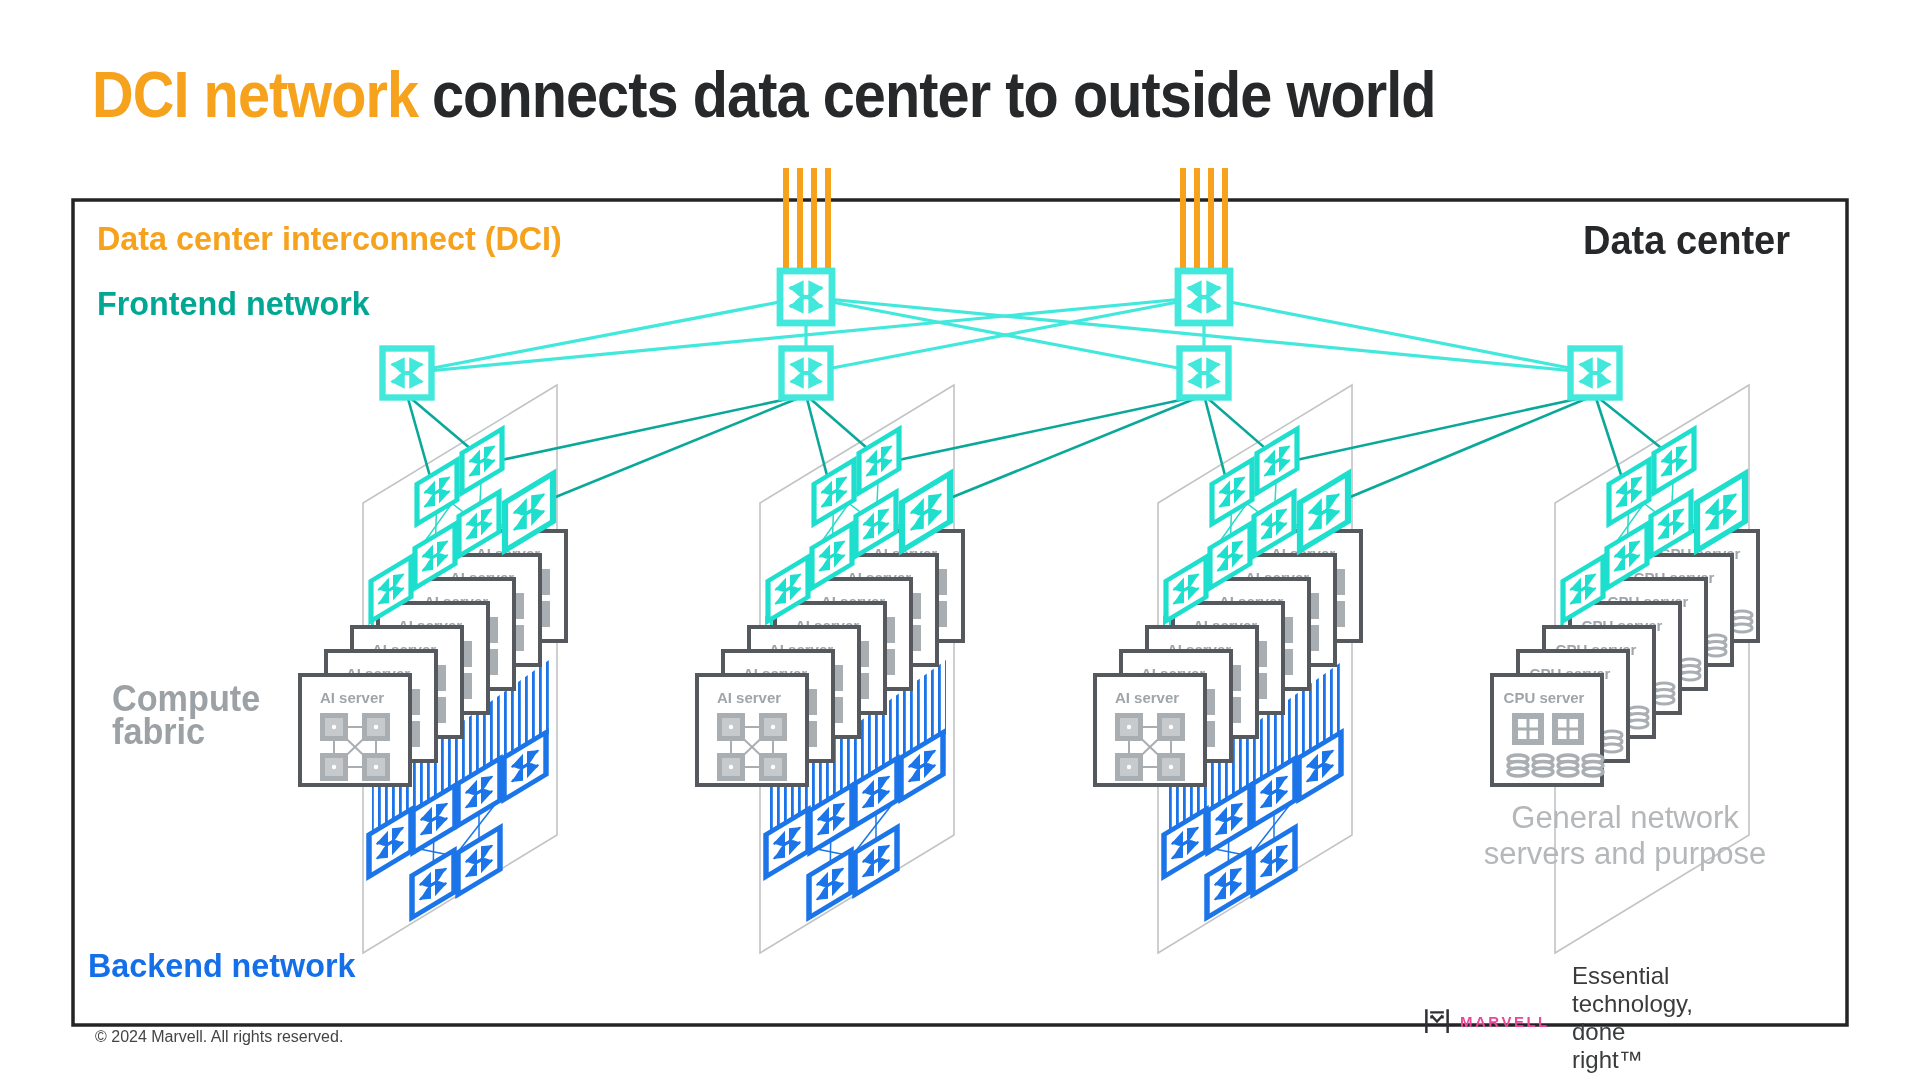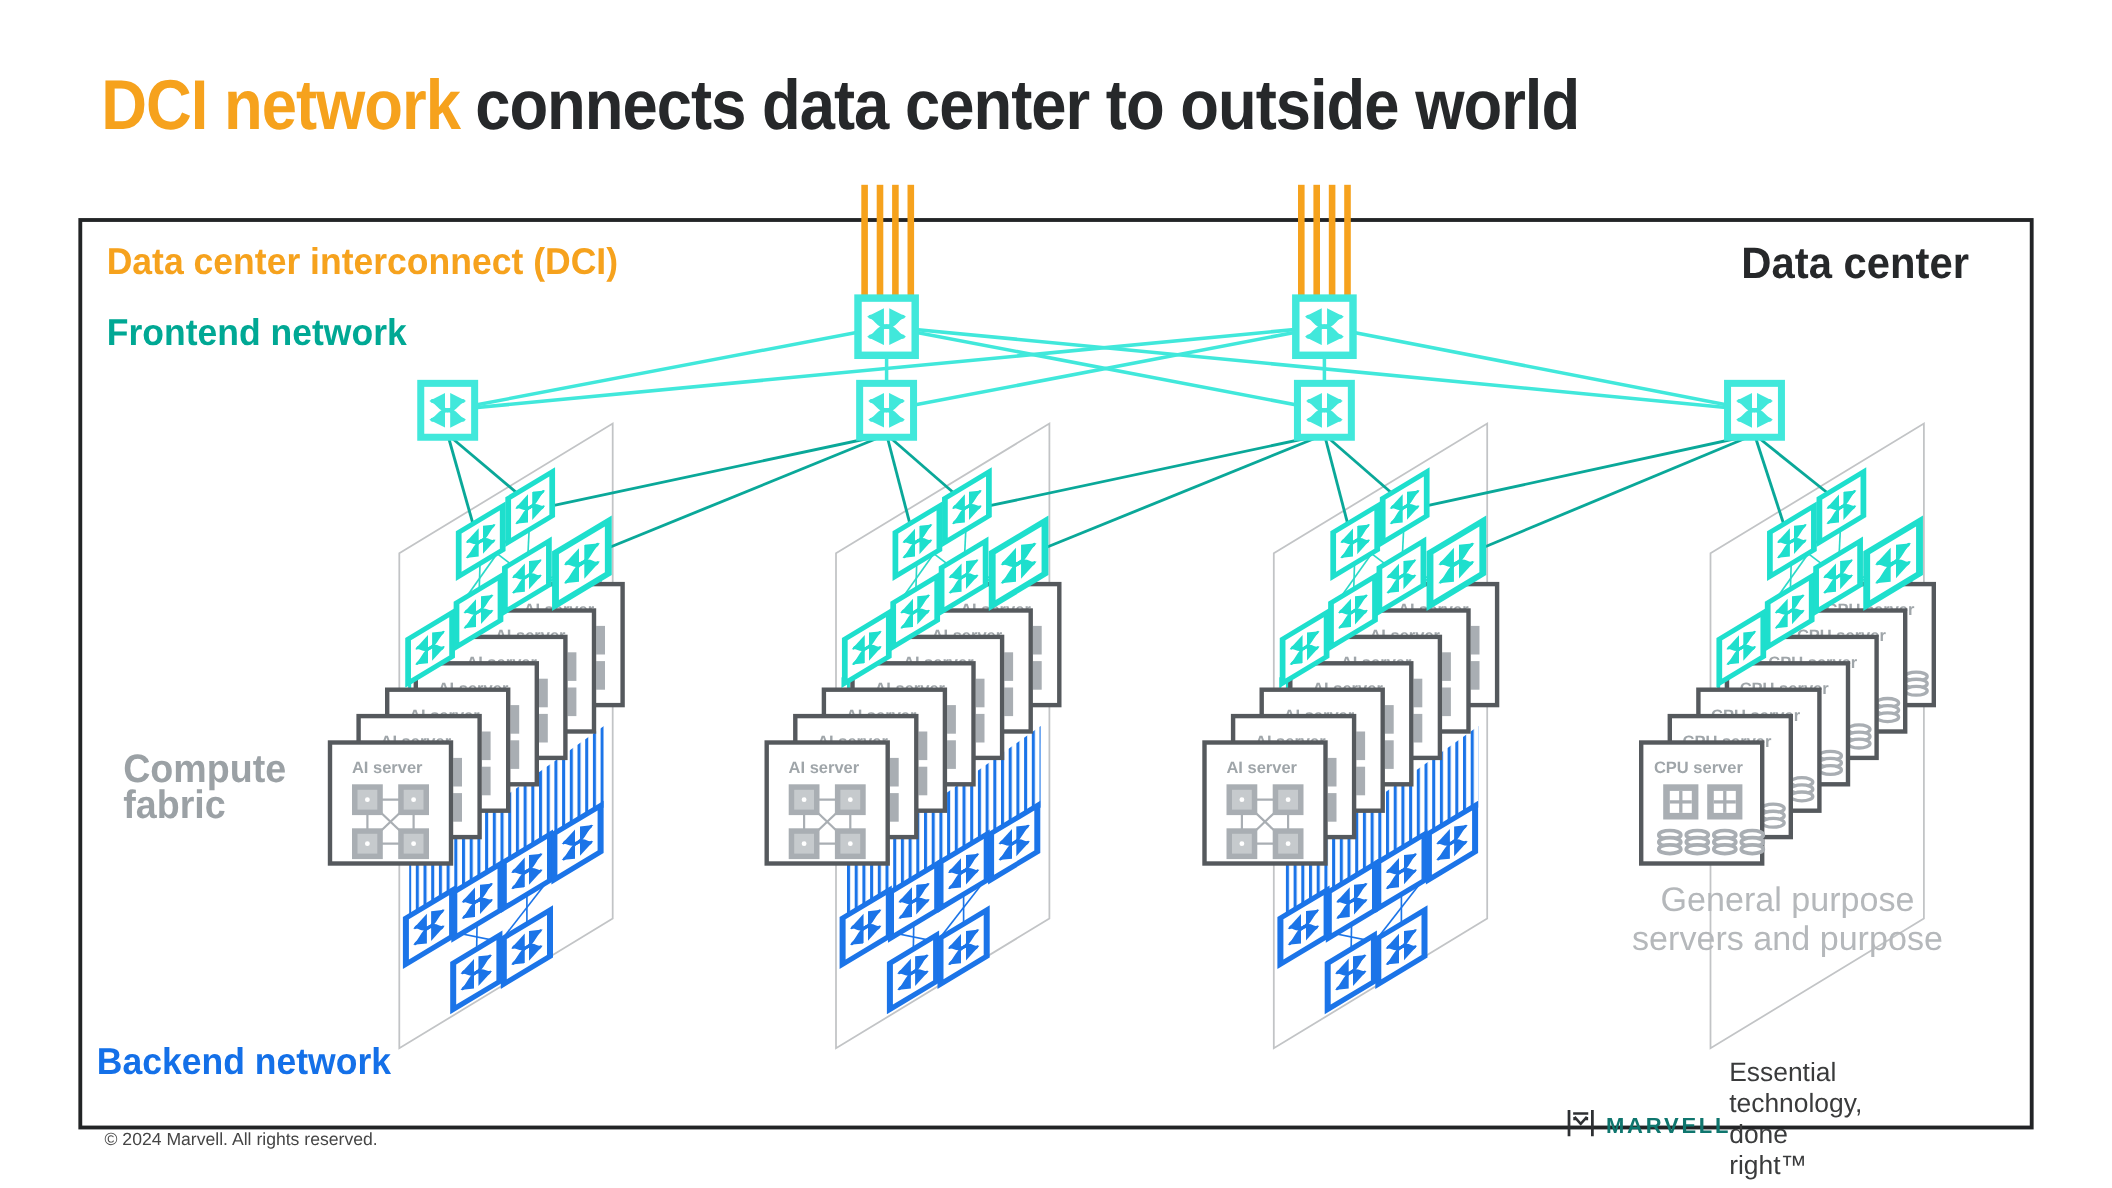--- a/index.html
+++ b/index.html
@@ -12,22 +12,22 @@
   #title .hl{color:#F6A21D;padding-right:.24em;}
   #title .rest{color:#26282A;}
   #lbl-dci{left:97px;top:219px;font-size:34px;color:#F6A21D;transform:scaleX(.95);}
   #lbl-frontend{left:97px;top:284px;font-size:34px;color:#00A894;transform:scaleX(.95);}
   #lbl-datacenter{left:1583px;top:218px;font-size:40px;color:#26282A;transform:scaleX(.95);}
   #lbl-compute{left:112px;top:682px;font-size:36px;color:#9BA1A5;line-height:.92;transform:scaleX(.95);}
   #lbl-backend{left:88px;top:946px;font-size:34px;color:#1470E8;transform:scaleX(.95);}
   #lbl-general{left:1455px;top:800px;width:340px;text-align:center;font-size:31px;font-weight:400;
     color:#B5B8BB;line-height:1.15;position:absolute;}
   #foot-copy{position:absolute;left:95px;top:1028px;font-size:16px;font-weight:400;color:#454545;text-align:center;}
-  #foot-brand{position:absolute;left:1460px;top:1013px;font-size:20px;font-weight:600;
-    letter-spacing:2.5px;color:#0f766e;}
+  #foot-brand{position:absolute;left:1460px;top:1013px;font-size:15px;font-weight:600;
+    letter-spacing:2.5px;color:#ec4899;}
   #foot-tag{position:absolute;left:1572px;top:962px;font-size:24px;font-weight:400;color:#3A3B3C;}
   #logo{position:absolute;left:1422px;top:1006px;width:30px;height:30px;}
 </style>
 </head>
 <body>
 
 <div id="stage">
   <div id="title">
     <span class="hl">DCI network</span><span class="rest">connects data center to outside world</span>
   </div>
@@ -754,21 +754,21 @@
 
   <div class="lbl" id="lbl-dci">Data center interconnect (DCI)</div>
   <div class="lbl" id="lbl-frontend">Frontend network</div>
   <div class="lbl" id="lbl-datacenter">Data center</div>
   <div class="lbl" id="lbl-compute">
     <div>Compute</div>
     <div>fabric</div>
   </div>
   <div class="lbl" id="lbl-backend">Backend network</div>
   <div id="lbl-general">
-    <div>General purpose</div>
+    <div>General network</div>
     <div>servers and purpose</div>
   </div>
 
   <div id="foot-copy">© 2024 Marvell. All rights reserved.</div>
   <svg id="logo" viewBox="0 0 24 24">
     <path d="M3.5,2.5 V21.5 M20.5,2.5 V21.5" stroke="#2E3033" stroke-width="2" fill="none"></path>
     <path d="M6.5,5 H17.5 M7.5,7.5 V10 M16.5,7.5 V10 M7.5,7.5 L12,12.5 L16.5,7.5" stroke="#2E3033" stroke-width="1.8" fill="none"></path>
   </svg>
   <div id="foot-brand">MARVELL</div>
   <div id="foot-tag">Essential technology, done right™</div>

